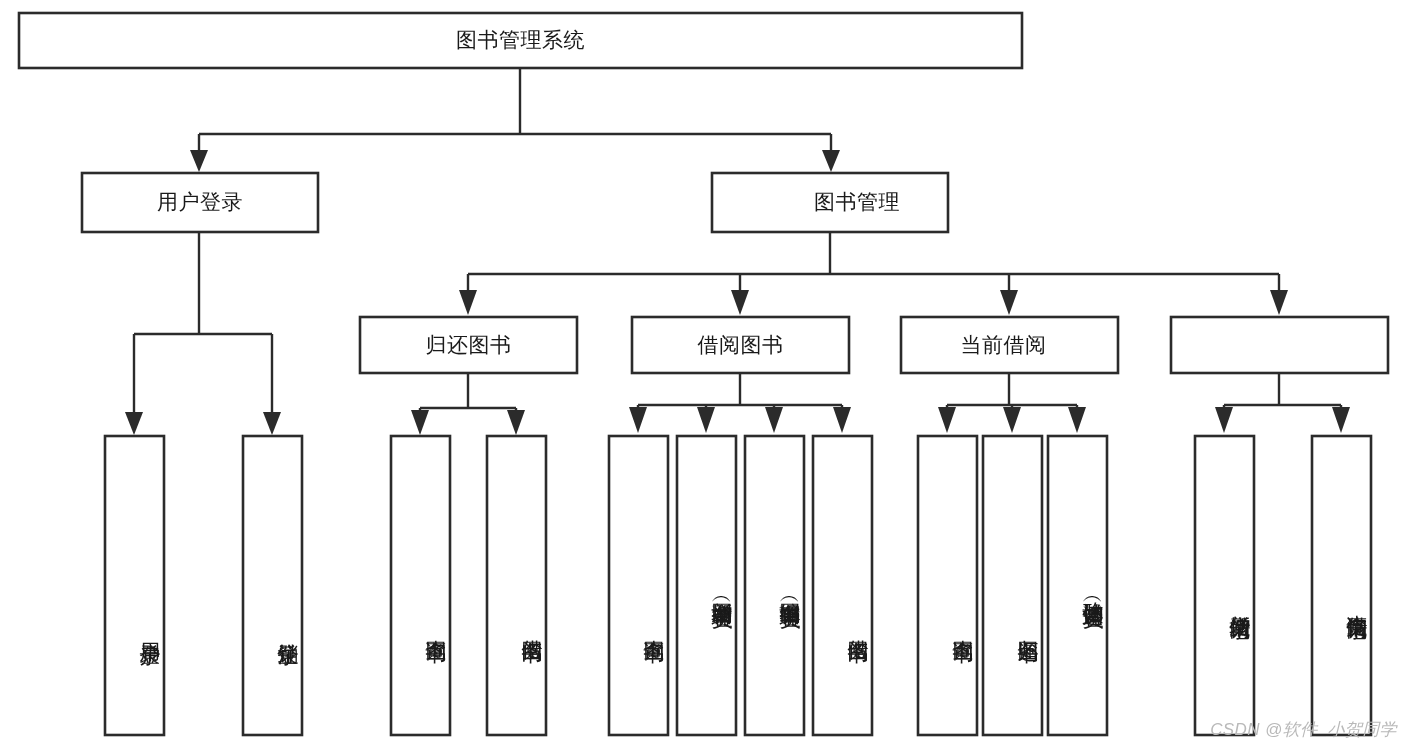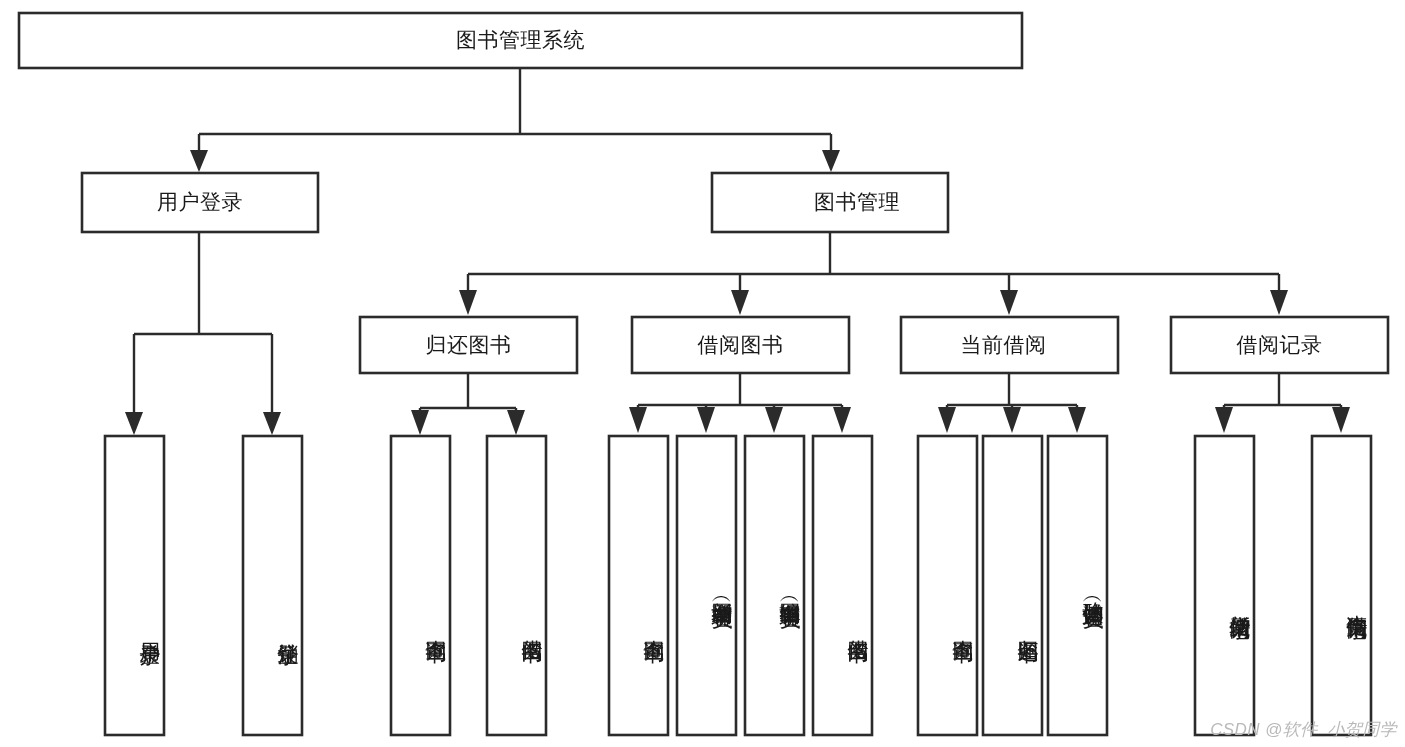--- a/index.html
+++ b/index.html
@@ -184,21 +184,20 @@
   </svg>
 
   <div class="node-label" style="left:19px; top:13px; width:1003px; height:55px;">图书管理系统</div>
 
   <div class="node-label" style="left:82px; top:173px; width:236px; height:59px;">用户登录</div>
   <div class="node-label" style="left:712px; top:173px; width:220px; height:59px;padding-left:35px;">图书管理</div>
 
   <div class="node-label" style="left:360px; top:317px; width:217px; height:56px;">归还图书</div>
   <div class="node-label" style="left:632px; top:317px; width:217px; height:56px;">借阅图书</div>
   <div class="node-label" style="left:901px; top:317px; width:205px; height:56px;">当前借阅</div>
-  <div class="node-label" style="left:1171px; top:317px; width:217px; height:56px;">借阅记录</div>
 
   <div class="leaf-label" style="left:105px; top:520px; width:59px; height:215px;">用户登录</div>
   <div class="leaf-label" style="left:243px; top:520px; width:59px; height:215px;">注销登录</div>
 
   <div class="leaf-label" style="left:391px; top:514px; width:59px; height:221px;">查询图书</div>
   <div class="leaf-label" style="left:487px; top:514px; width:59px; height:221px;">借阅图书</div>
 
   <div class="leaf-label" style="left:609px; top:514px; width:59px; height:221px;">查询图书</div>
   <div class="leaf-label" style="left:677px; top:444px; width:59px; height:291px;">新增图书（管理员）</div>
   <div class="leaf-label" style="left:745px; top:444px; width:59px; height:291px;">编辑图书（管理员）</div>

